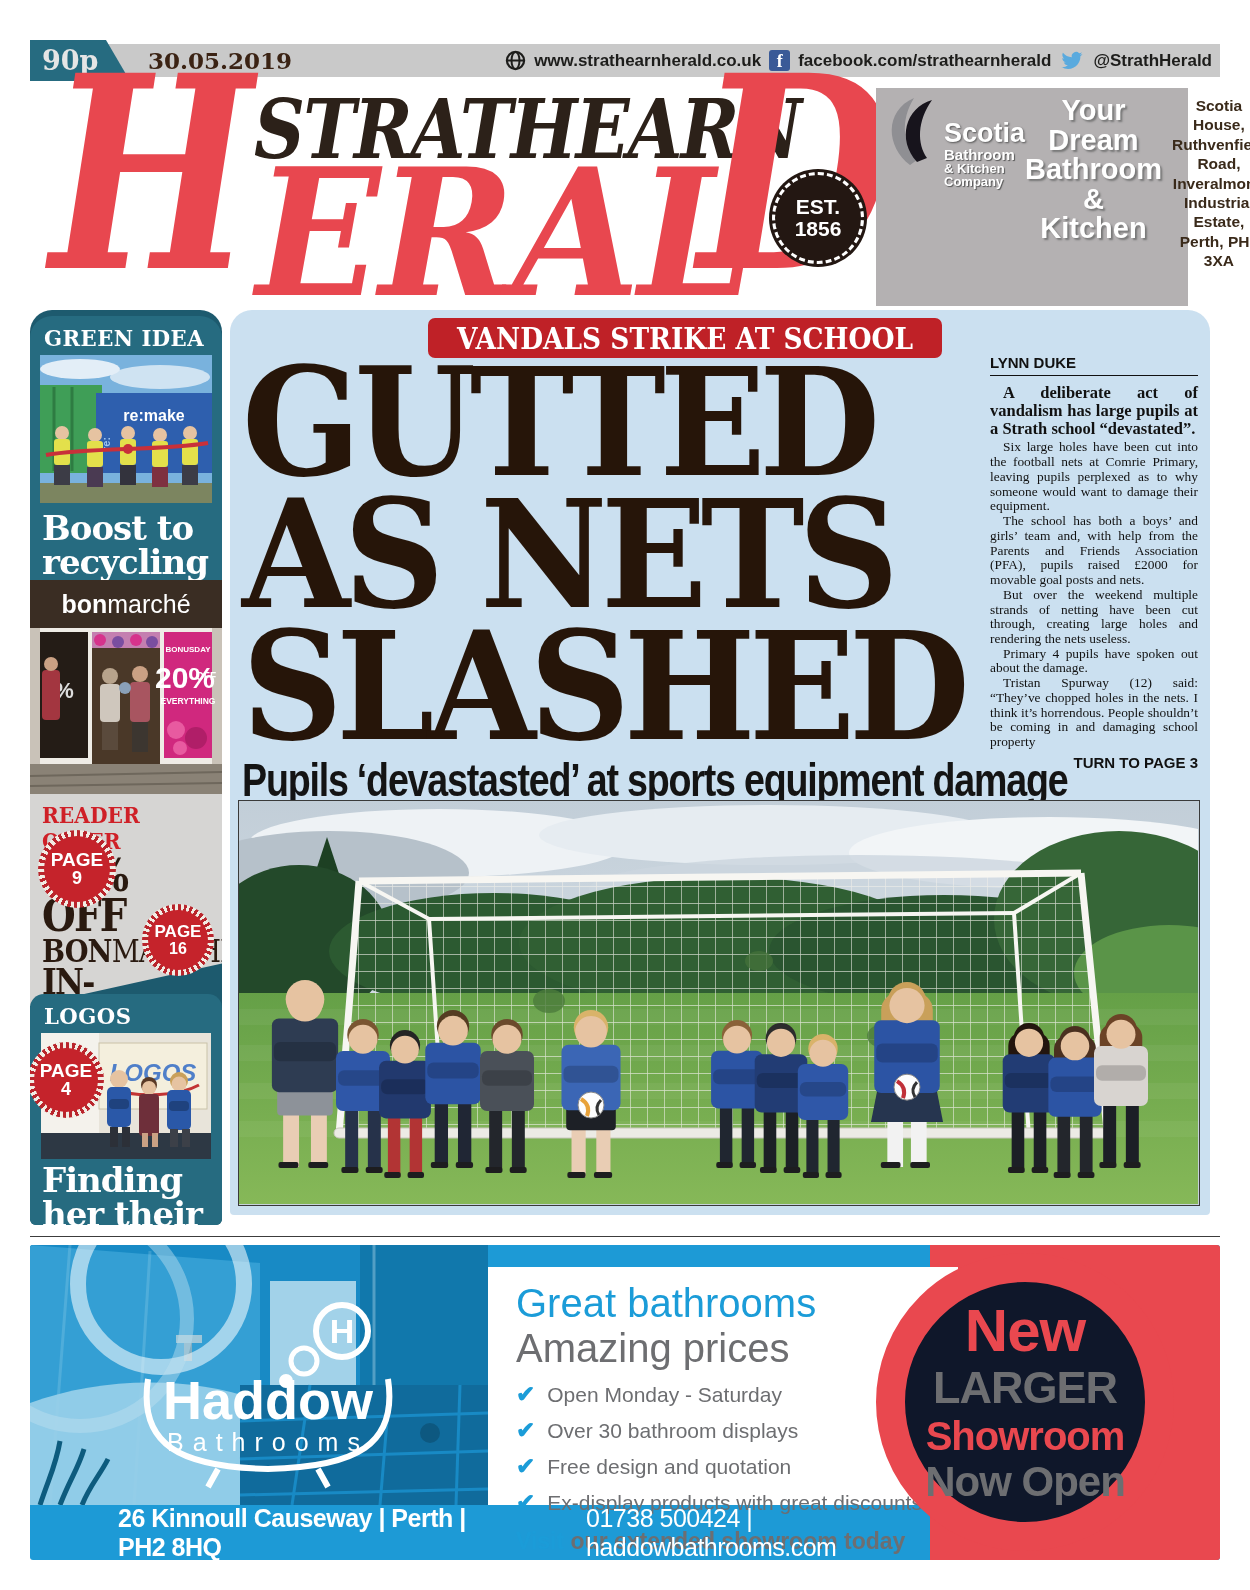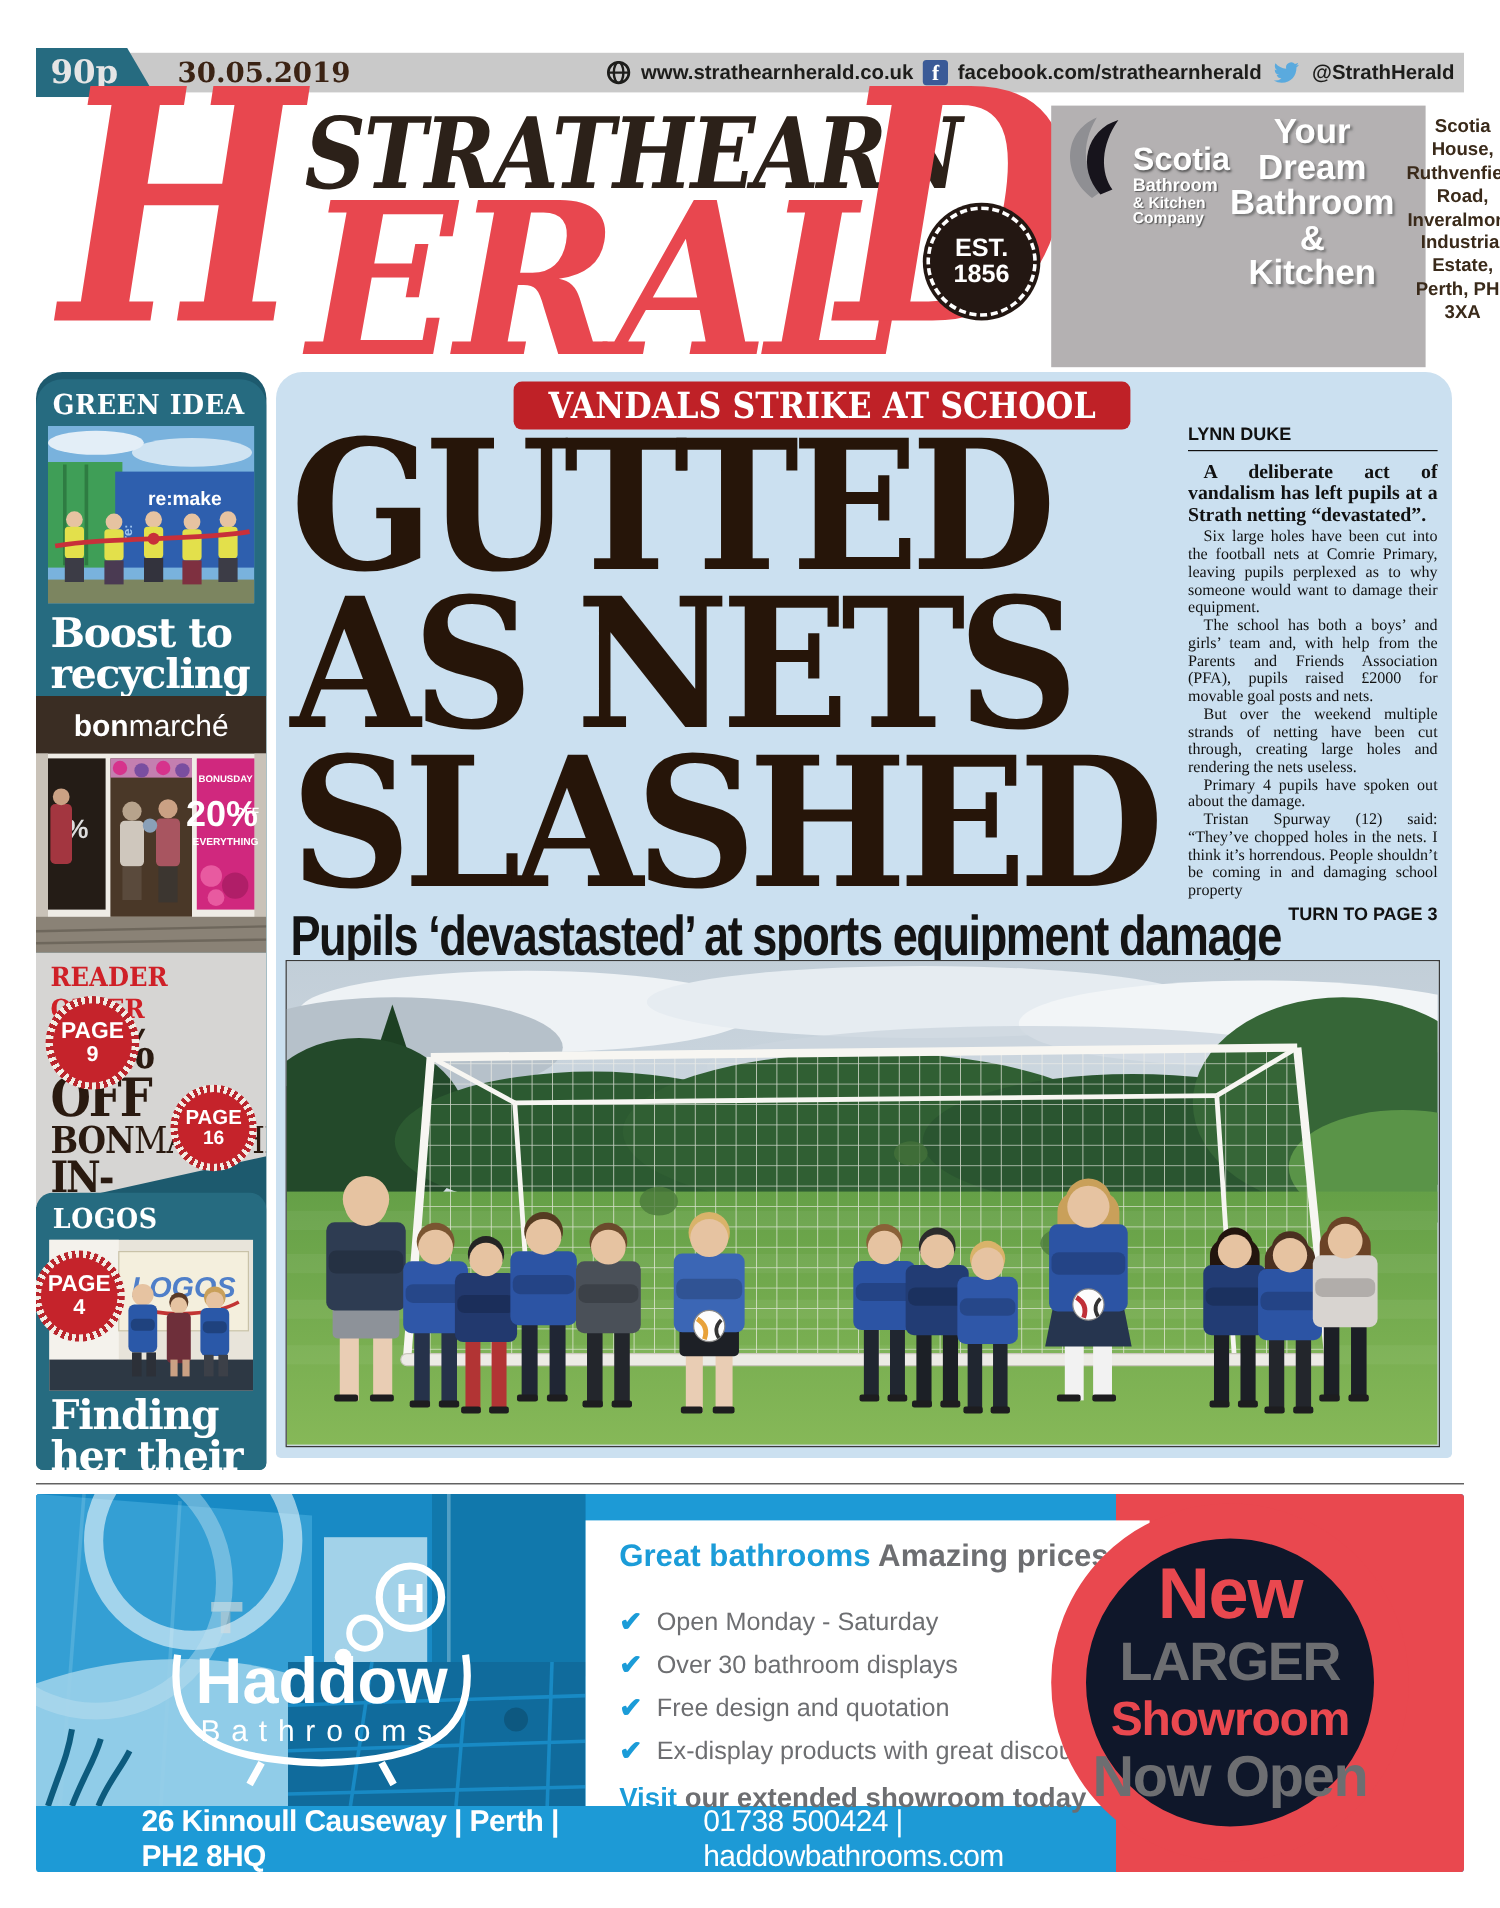--- a/index.html
+++ b/index.html
@@ -124,37 +124,37 @@
   .had{position:absolute;left:30px;top:1245px;width:1190px;height:315px;background:#1d9ad6;
        overflow:hidden;border-radius:3px;}
   .ring1{position:absolute;left:40px;top:-52px;width:150px;height:150px;border:16px solid rgba(255,255,255,.55);
          border-radius:50%;z-index:2;}
   .ring2{position:absolute;left:-64px;top:-40px;width:200px;height:200px;border:14px solid rgba(190,225,240,.45);
          border-radius:50%;z-index:2;}
   .had-photo{position:absolute;left:0;top:0;width:458px;height:260px;z-index:1;}
   .had-logo{position:absolute;left:88px;top:48px;z-index:3;}
   .had-white{position:absolute;left:458px;top:22px;width:470px;height:238px;background:#fff;z-index:3;
              padding:14px 0 0 28px;box-sizing:border-box;}
-  .hw-head{font-size:26px;font-weight:bold;margin-bottom:26px;}
+  .hw-head{font-size:40px;font-weight:normal;margin-bottom:10px;}
   .hw-head .b{color:#1b9cd8;}
   .hw-head .g{color:#6d6e71;}
   .hw-row{display:flex;align-items:center;margin:9px 0;}
   .hw-check{color:#1b9cd8;font-weight:bold;font-size:23px;margin-right:12px;}
   .hw-txt{color:#6d6e71;font-size:21px;}
   .hw-visit{margin-top:12px;font-size:23px;font-weight:bold;}
   .hw-visit .b{color:#1b9cd8;}
   .hw-visit .g{color:#6d6e71;}
   .had-red{position:absolute;right:0;top:0;width:290px;height:315px;background:#e9484f;z-index:2;}
   .had-circle{position:absolute;left:846px;top:8px;width:240px;height:240px;background:#0f172a;
               border:29px solid #e9484f;border-radius:50%;z-index:4;display:flex;flex-direction:column;
               align-items:center;justify-content:center;text-align:center;line-height:1;}
   .hc1{color:#e9484f;font-weight:bold;font-size:60px;letter-spacing:-1px;}
   .hc2{color:#6d6e71;font-weight:bold;font-size:45px;margin-top:4px;letter-spacing:-1px;}
   .hc3{color:#e9484f;font-weight:bold;font-size:40px;margin-top:6px;letter-spacing:-1px;}
-  .hc4{color:#6d6e71;font-weight:bold;font-size:48px;margin-top:5px;letter-spacing:-1px;}
+  .hc4{color:#6d6e71;font-weight:bold;font-size:42px;margin-top:5px;letter-spacing:-1px;}
   .had-bar{position:absolute;left:0;bottom:0;width:900px;height:55px;z-index:3;display:flex;align-items:center;}
   .hb-addr{color:#fff;font-weight:bold;font-size:25px;margin-left:88px;letter-spacing:-.5px;}
   .hb-phone{color:#fff;font-size:25px;margin-left:96px;letter-spacing:-.5px;}
 
   svg text{font-family:"Liberation Sans",sans-serif;}
 </style>
 </head>
 <body>
 
 <div class="page">
@@ -388,21 +388,21 @@
     </div>
     <div class="headline">
       <div>GUTTED</div>
       <div>AS NETS</div>
       <div>SLASHED</div>
     </div>
     <div class="subhead">Pupils ‘devastasted’ at sports equipment damage</div>
 
     <div class="article">
       <div class="byline">LYNN DUKE</div>
-      <p class="lead">A deliberate act of vandalism has left pupils at a Strath netting “devastated”.</p>
+      <p class="lead">A deliberate act of vandalism has large pupils at a Strath school “devastated”.</p>
       <p>Six large holes have been cut into the football nets at Comrie Primary, leaving pupils perplexed as to why someone would want to damage their equipment.</p>
       <p>The school has both a boys’ and girls’ team and, with help from the Parents and Friends Association (PFA), pupils raised £2000 for movable goal posts and nets.</p>
       <p>But over the weekend multiple strands of netting have been cut through, creating large holes and rendering the nets useless.</p>
       <p>Primary 4 pupils have spoken out about the damage.</p>
       <p>Tristan Spurway (12) said: “They’ve chopped holes in the nets. I think it’s horrendous. People shouldn’t be coming in and damaging school property</p>
       <div class="turn">TURN TO PAGE 3</div>
     </div>
 
     <div class="photo">
       <svg width="959" height="403" viewBox="0 0 959 403">

